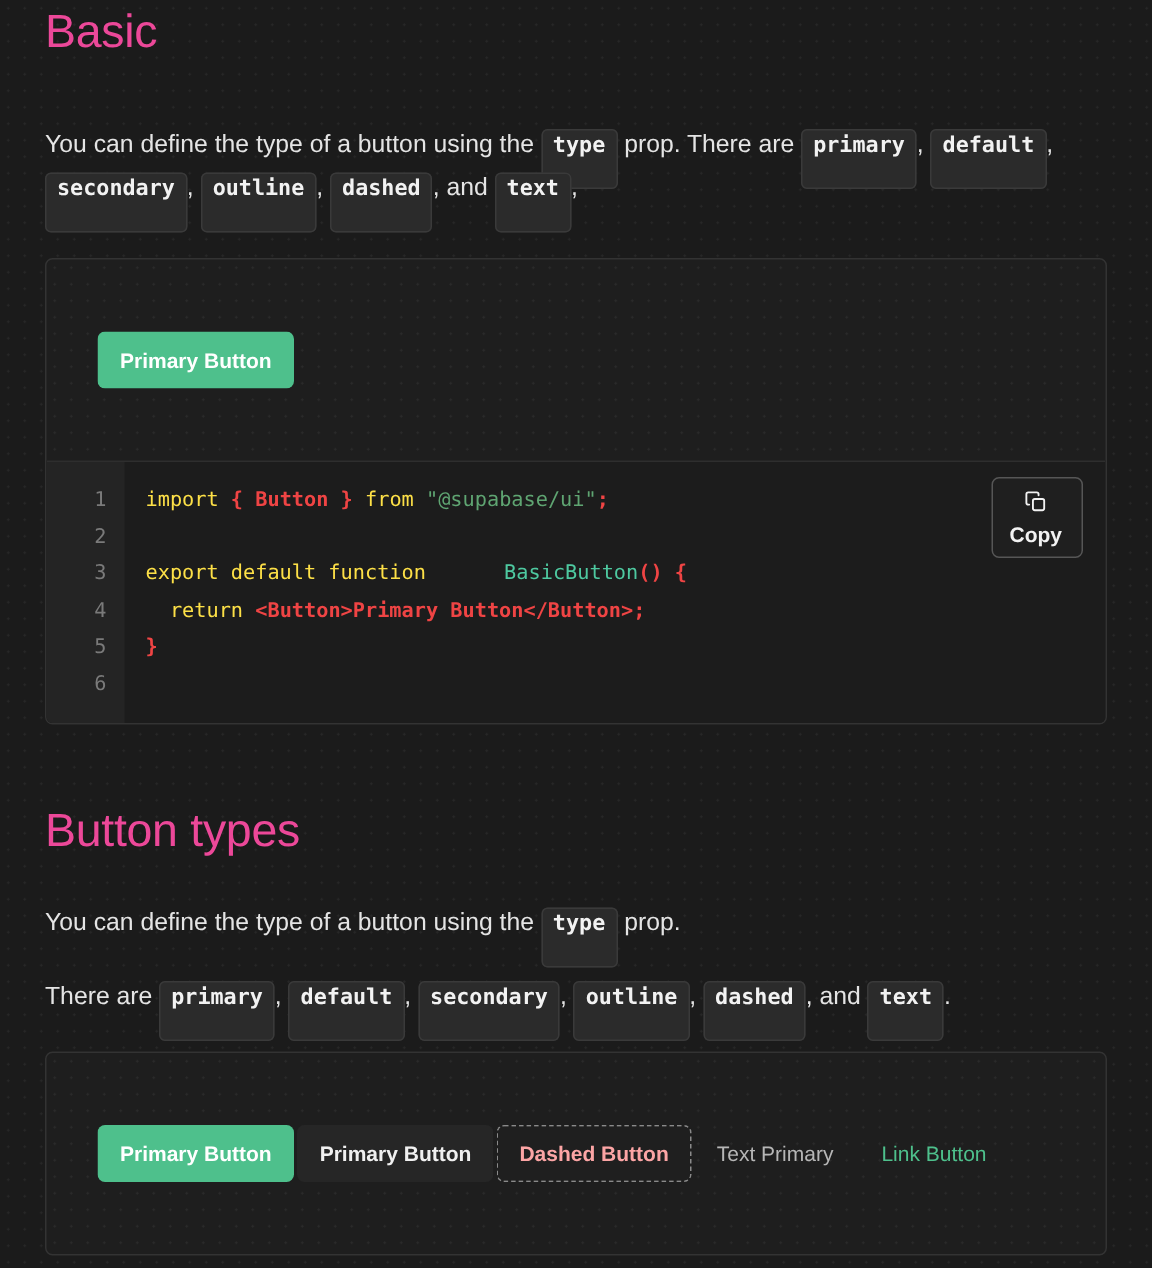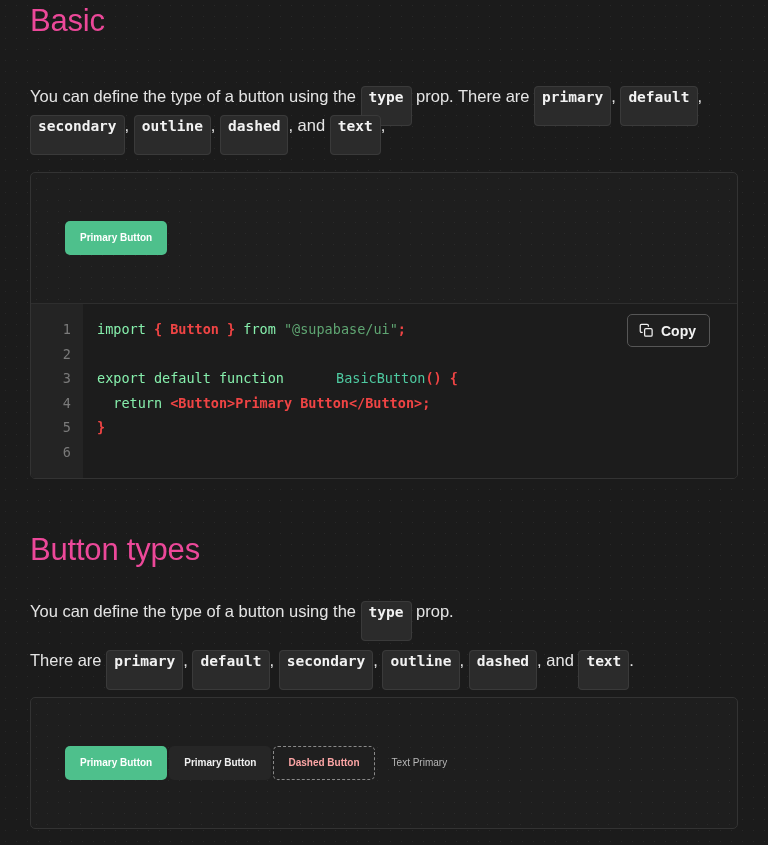--- a/index.html
+++ b/index.html
@@ -61,21 +61,21 @@
     background-size: 11px 11px;
     overflow: hidden;
   }
   .panel-preview {
     padding: 48px 34px;
   }
 
   
   .btn {
     font-family: "Liberation Sans", sans-serif;
-    font-size: 10px;
+    font-size: 14px;
     font-weight: 700;
     line-height: 1;
     border-radius: 5px;
     padding: 11px 14px;
     border: 1px solid transparent;
     cursor: pointer;
     display: inline-flex;
     align-items: center;
     white-space: nowrap;
   }
@@ -114,42 +114,43 @@
     user-select: none;
   }
   .code-body {
     padding: 13px 0 13px 14px;
     flex: 1 1 auto;
     overflow: hidden;
     white-space: pre;
   }
   .code-body .ln { min-height: 24.6px; }
 
-  .tok-kw   { color: #86efac; }
+  .tok-kw   { color: #fde047; }
   .tok-str  { color: #5fa572; }
   .tok-fn   { color: #4ec9a0; margin-left: 44px; }
   .tok-pl   { color: #ef4444; font-weight: bold; }
 
   .copy-btn {
     position: absolute;
     top: 10px;
-    right: 27px;
+    right: 15px;
     display: inline-flex;
     align-items: center;
     gap: 7px;
     background: #1f1f1f;
     border: 1px solid #565656;
     border-radius: 5px;
     color: #f2f2f2;
     font-family: "Liberation Sans", sans-serif;
     font-size: 14px;
     font-weight: 700;
     padding: 8px 13px 8px 11px;
     cursor: pointer;
     line-height: 1;
+    flex-direction: column;
   }
   .copy-btn svg { display: block; }
 
   .sp-basic-gap-1 { height: 44px; }
   .sp-basic-gap-2 { height: 32px; }
   .sp-after-panel { height: 54px; }
   .sp-after-h2    { height: 30px; }
   .sp-after-p1    { height: 22px; }
   .sp-before-p2   { height: 20px; }
 </style>
@@ -223,18 +224,19 @@
 
     <div class="sp-after-p1"></div>
 
     <div class="panel">
       <div class="panel-preview">
         <div class="btn-row" id="variant-row">
             <button class="btn btn-primary">Primary Button</button>
             <button class="btn btn-default">Primary Button</button>
             <button class="btn btn-dashed">Dashed Button</button>
             <button class="btn btn-text">Text Primary</button>
+            <button class="btn btn-link">Link Button</button>
           </div>
       </div>
     </div>
   </section>
 
 </div>
 
 </body></html>

